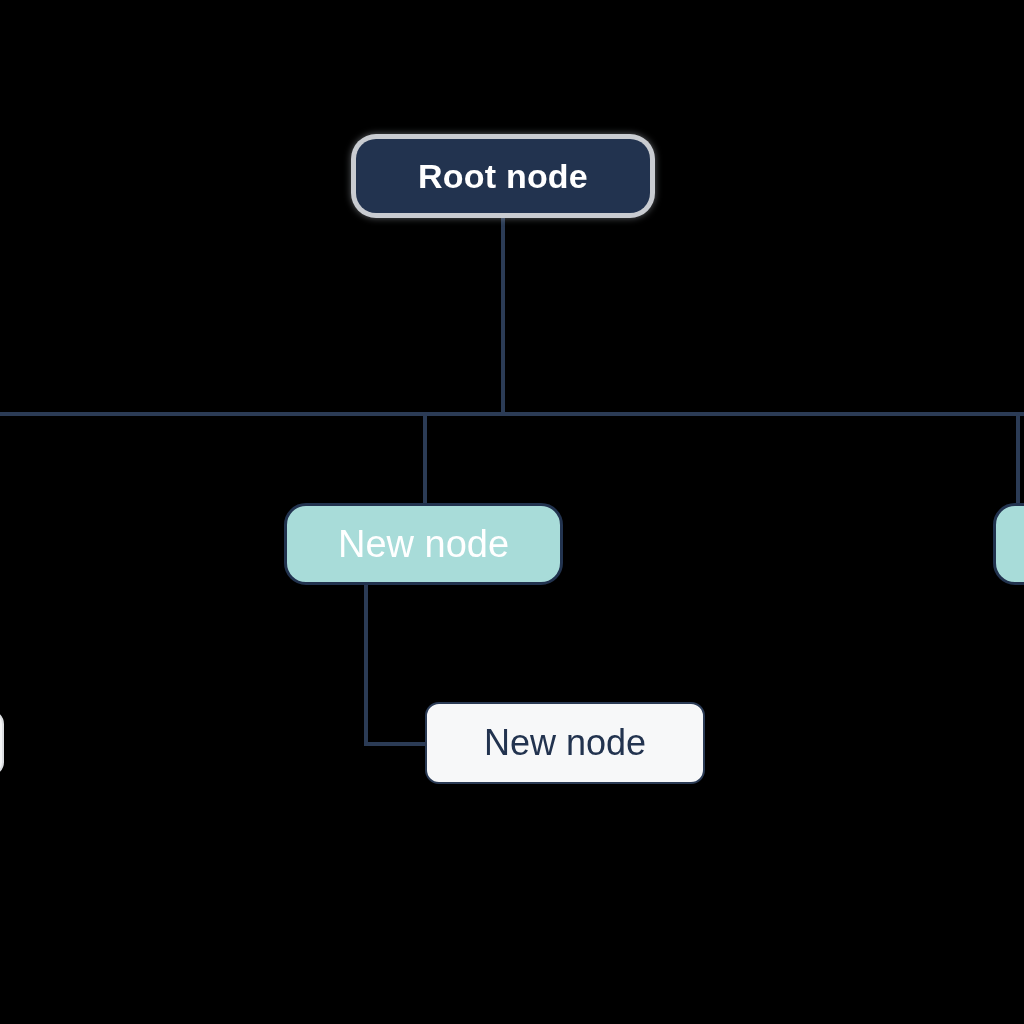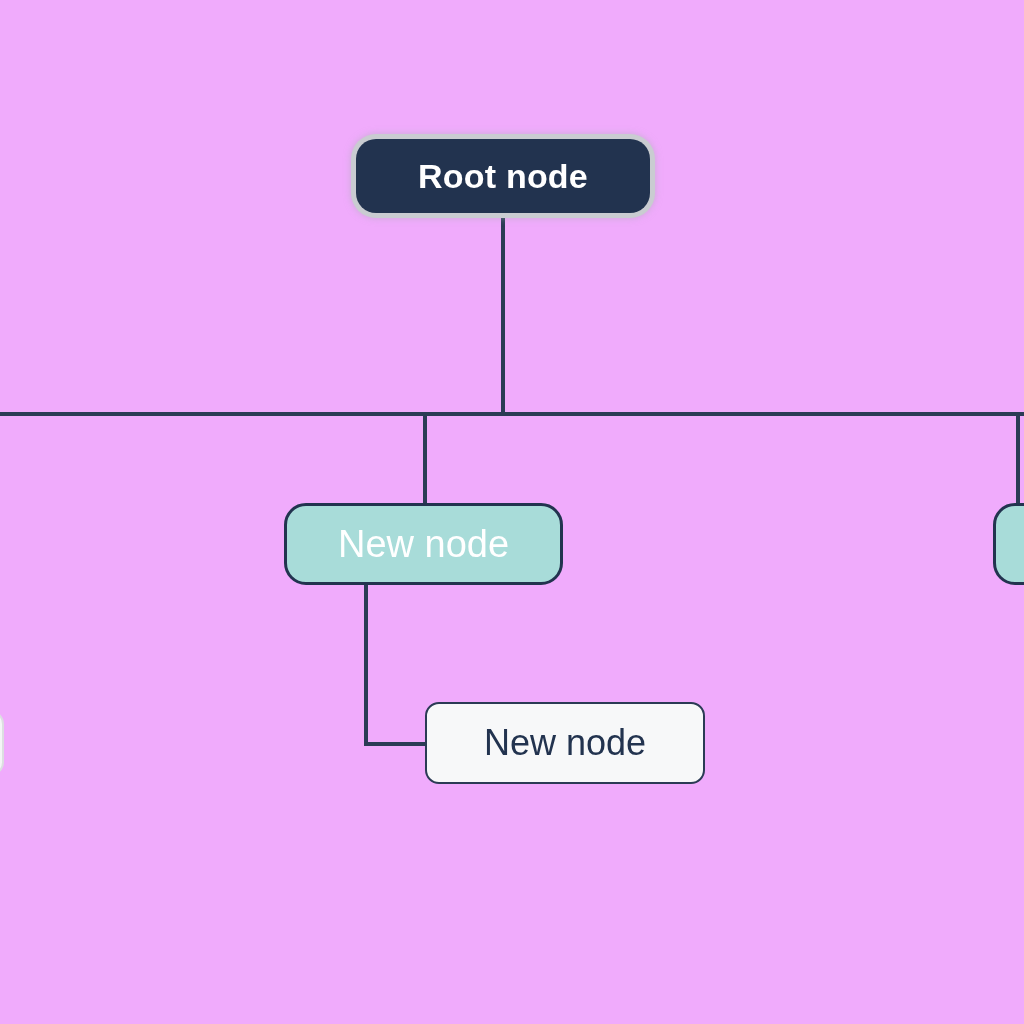--- a/index.html
+++ b/index.html
@@ -11,21 +11,21 @@
     overflow: hidden;
   }
   body {
     font-family: "Liberation Sans", sans-serif;
     background: #f0f0f0;
   }
   #canvas {
     position: relative;
     width: 1024px;
     height: 1024px;
-    background: #f0abfc;
+    background: #000000;
     overflow: hidden;
   }
   #edge-layer {
     position: absolute;
     left: 0;
     top: 0;
     width: 1024px;
     height: 1024px;
     pointer-events: none;
   }

